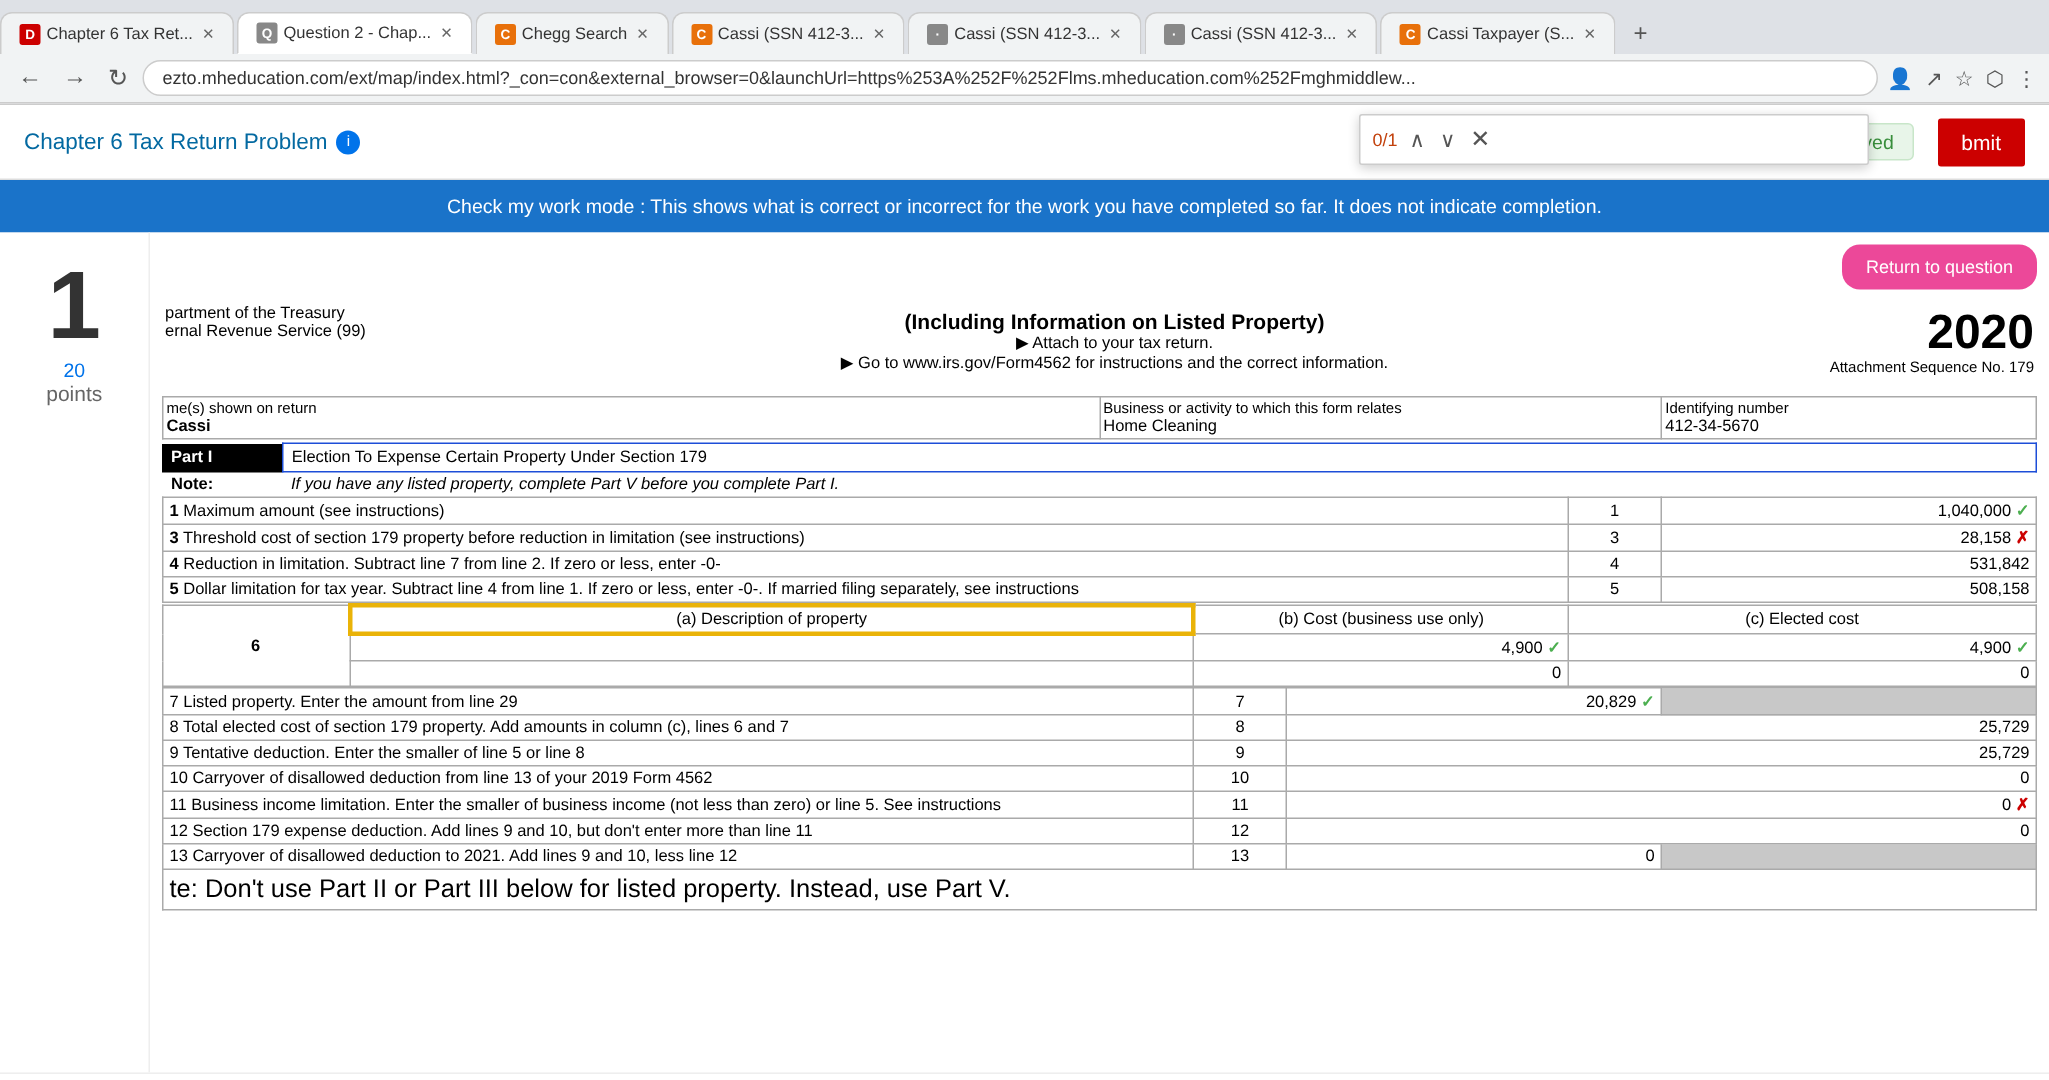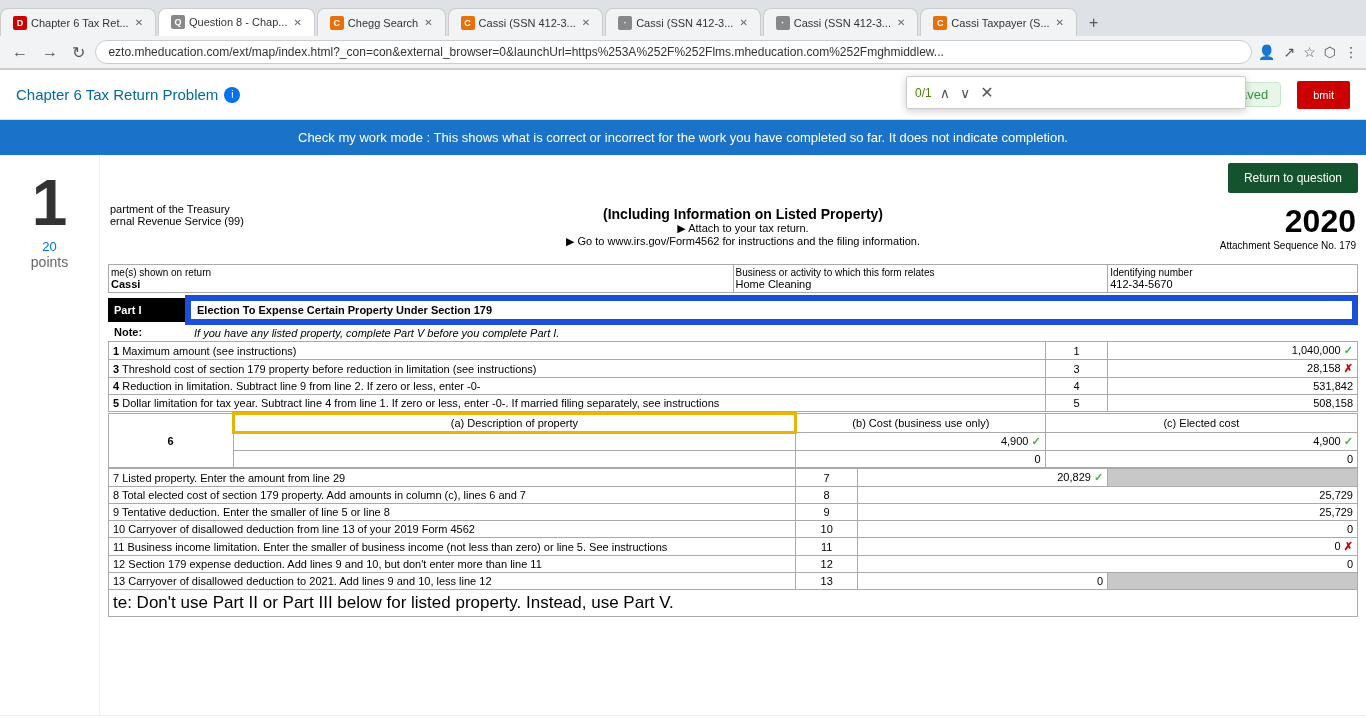--- a/index.html
+++ b/index.html
@@ -18,62 +18,62 @@
     .tab-add { padding: 4px 10px; font-size: 16px; color: #555; cursor: pointer; }
 
     .address-bar { display: flex; align-items: center; padding: 4px 8px; background: #f1f3f4; border-bottom: 1px solid #ccc; gap: 6px; }
     .nav-btn { font-size: 16px; color: #555; cursor: pointer; background: none; border: none; padding: 2px 4px; }
     .url-bar { flex: 1; background: white; border: 1px solid #ccc; border-radius: 20px; padding: 4px 12px; font-size: 12px; color: #333; }
     .browser-icons { display: flex; gap: 8px; align-items: center; font-size: 14px; color: #555; }
 
     
     .search-overlay { position: absolute; top: 76px; right: 120px; background: white; border: 1px solid #ccc; box-shadow: 0 2px 8px rgba(0,0,0,0.2); display: flex; align-items: center; padding: 4px 8px; gap: 6px; z-index: 100; width: 340px; border-radius: 2px; }
     .search-input { flex: 1; border: none; outline: none; font-size: 13px; padding: 2px 4px; }
-    .search-count { font-size: 12px; color: #4d7c0f; white-space: nowrap; }
+    .search-count { font-size: 12px; color: #c2410c; white-space: nowrap; }
     .search-nav-btn { background: none; border: none; cursor: pointer; font-size: 14px; color: #555; padding: 2px; }
     .search-close-btn { background: none; border: none; cursor: pointer; font-size: 16px; color: #555; padding: 2px; }
 
     
     .app-header { background: white; display: flex; align-items: center; padding: 8px 16px; border-bottom: 1px solid #ddd; height: 50px; }
     .app-title { font-size: 15px; color: #0369a1; font-weight: normal; }
     .info-icon { display: inline-flex; align-items: center; justify-content: center; width: 16px; height: 16px; background: #0073ea; color: white; border-radius: 50%; font-size: 10px; margin-left: 6px; cursor: pointer; }
     .saved-badge { background: #e8f5e9; color: #388e3c; border: 1px solid #c8e6c9; padding: 4px 12px; border-radius: 4px; font-size: 13px; margin-left: auto; }
-    .submit-btn { background: #cc0000; color: white; border: none; padding: 8px 16px; font-size: 11px; cursor: pointer; margin-left: 16px; border-radius: 2px; }
+    .submit-btn { background: #cc0000; color: white; border: none; padding: 8px 16px; font-size: 14px; cursor: pointer; margin-left: 16px; border-radius: 2px; }
 
     
     .check-banner { background: #1a73c9; color: white; text-align: center; padding: 10px; font-size: 13px; }
 
     
     .main-content { display: flex; background: white; min-height: 560px; }
     .left-panel { width: 100px; padding: 16px; border-right: 1px solid #eee; display: flex; flex-direction: column; align-items: center; }
     .question-num { font-size: 64px; font-weight: bold; color: #333; line-height: 1; }
     .points-label { font-size: 13px; color: #0073ea; margin-top: 4px; }
     .points-value { font-size: 14px; color: #666; }
 
     .form-area { flex: 1; padding: 8px; overflow: auto; }
-    .return-btn { background: #14532d; color: white; border: none; padding: 8px 16px; font-size: 12px; cursor: pointer; float: right; margin-bottom: 8px; border-radius: 2px; }
+    .return-btn { background: #ec4899; color: white; border: none; padding: 8px 16px; font-size: 12px; cursor: pointer; float: right; margin-bottom: 8px; border-radius: 12px; }
 
     
     .footer { display: flex; align-items: center; justify-content: center; padding: 12px; background: white; border-top: 1px solid #eee; gap: 16px; position: relative; }
 
     .form-wrapper { clear: both; }
   </style>
 </head>
 <body>
 
 <div class="browser-bar">
   <div class="tab-bar">
     <div class="tab">
       <span class="tab-favicon d2l">D</span>
       <span>Chapter 6 Tax Ret...</span>
       <span class="tab-close">✕</span>
     </div>
     <div class="tab active">
       <span class="tab-favicon gray">Q</span>
-      <span>Question 8 - Chap...</span>
+      <span>Question 2 - Chap...</span>
       <span class="tab-close">✕</span>
     </div>
     <div class="tab">
       <span class="tab-favicon chegg">C</span>
       <span>Chegg Search</span>
       <span class="tab-close">✕</span>
     </div>
     <div class="tab">
       <span class="tab-favicon chegg">C</span>
       <span>Cassi (SSN 412-3...</span>
@@ -144,21 +144,21 @@
       <table style="width:100%; border-collapse:collapse; font-size:11px; margin-bottom:2px;">
         <tbody>
             <tr>
           <td style="width:200px; vertical-align:top; font-size:11px; border:none; padding:2px;">
             <div>partment of the Treasury</div>
             <div>ernal Revenue Service (99)</div>
           </td>
           <td style="text-align:center; border:none; padding:2px;">
             <div style="font-size:14px; font-weight:bold;">(Including Information on Listed Property)</div>
             <div>▶  Attach to your tax return.</div>
-            <div>▶  Go to www.irs.gov/Form4562 for instructions and the filing information.</div>
+            <div>▶  Go to www.irs.gov/Form4562 for instructions and the correct information.</div>
           </td>
           <td style="text-align:right; border:none; padding:2px; width:180px;">
             <div style="font-size:32px; font-weight:bold;">2020</div>
             <div style="font-size:10px;">Attachment Sequence No. 179</div>
           </td>
         </tr>
       </tbody>
         </table>
 
       <table style="width:100%; border-collapse:collapse; font-size:11px; margin-bottom:0;margin-top:11px;">
@@ -177,21 +177,21 @@
             <div>412-34-5670</div>
           </td>
         </tr>
       </tbody>
         </table>
 
       <table style="width:100%; border-collapse:collapse; font-size:11px; margin-top:2px;">
         <tbody>
             <tr>
           <td style="background:black; color:white; font-weight:bold; padding:3px 6px; width:80px;">Part I</td>
-          <td style="border:6px solid #1d4ed8; padding:3px 6px; font-weight:bold;margin-top:19px;">Election To Expense Certain Property Under Section 179</td>
+          <td style="border:1px solid #1d4ed8; padding:3px 6px; font-weight:normal;margin-top:19px;">Election To Expense Certain Property Under Section 179</td>
         </tr>
         <tr>
           <td style="border:none; padding:2px 6px; font-weight:bold;">Note:</td>
           <td style="border:none; padding:2px 6px; font-style:italic;">If you have any listed property, complete Part V before you complete Part I.</td>
         </tr>
       </tbody>
         </table>
 
       <table style="width:100%; border-collapse:collapse; font-size:11px;">
         <tbody>
@@ -205,21 +205,21 @@
         </tr>
         <tr>
           <td style="border:1px solid #aaa; padding:2px 4px;"><span style="font-weight:bold;">3</span> <span>Threshold cost of section 179 property before reduction in limitation (see instructions)</span></td>
           <td style="border:1px solid #aaa; text-align:center;">3</td>
           <td style="border:1px solid #aaa; text-align:right; padding:2px 4px;">
             <span>28,158</span>
             <span style="color:#cc0000; font-weight:bold;">✗</span>
           </td>
         </tr>
         <tr>
-          <td style="border:1px solid #aaa; padding:2px 4px;"><span style="font-weight:bold;">4</span> <span>Reduction in limitation. Subtract line 9 from line 2. If zero or less, enter -0-</span></td>
+          <td style="border:1px solid #aaa; padding:2px 4px;"><span style="font-weight:bold;">4</span> <span>Reduction in limitation. Subtract line 7 from line 2. If zero or less, enter -0-</span></td>
           <td style="border:1px solid #aaa; text-align:center;">4</td>
           <td style="border:1px solid #aaa; text-align:right; padding:2px 4px;">
             <span>531,842</span>
           </td>
         </tr>
         <tr>
           <td style="border:1px solid #aaa; padding:2px 4px;"><span style="font-weight:bold;">5</span> <span>Dollar limitation for tax year. Subtract line 4 from line 1. If zero or less, enter -0-. If married filing separately, see instructions</span></td>
           <td style="border:1px solid #aaa; text-align:center;">5</td>
           <td style="border:1px solid #aaa; text-align:right; padding:2px 4px;">
             <span>508,158</span>

